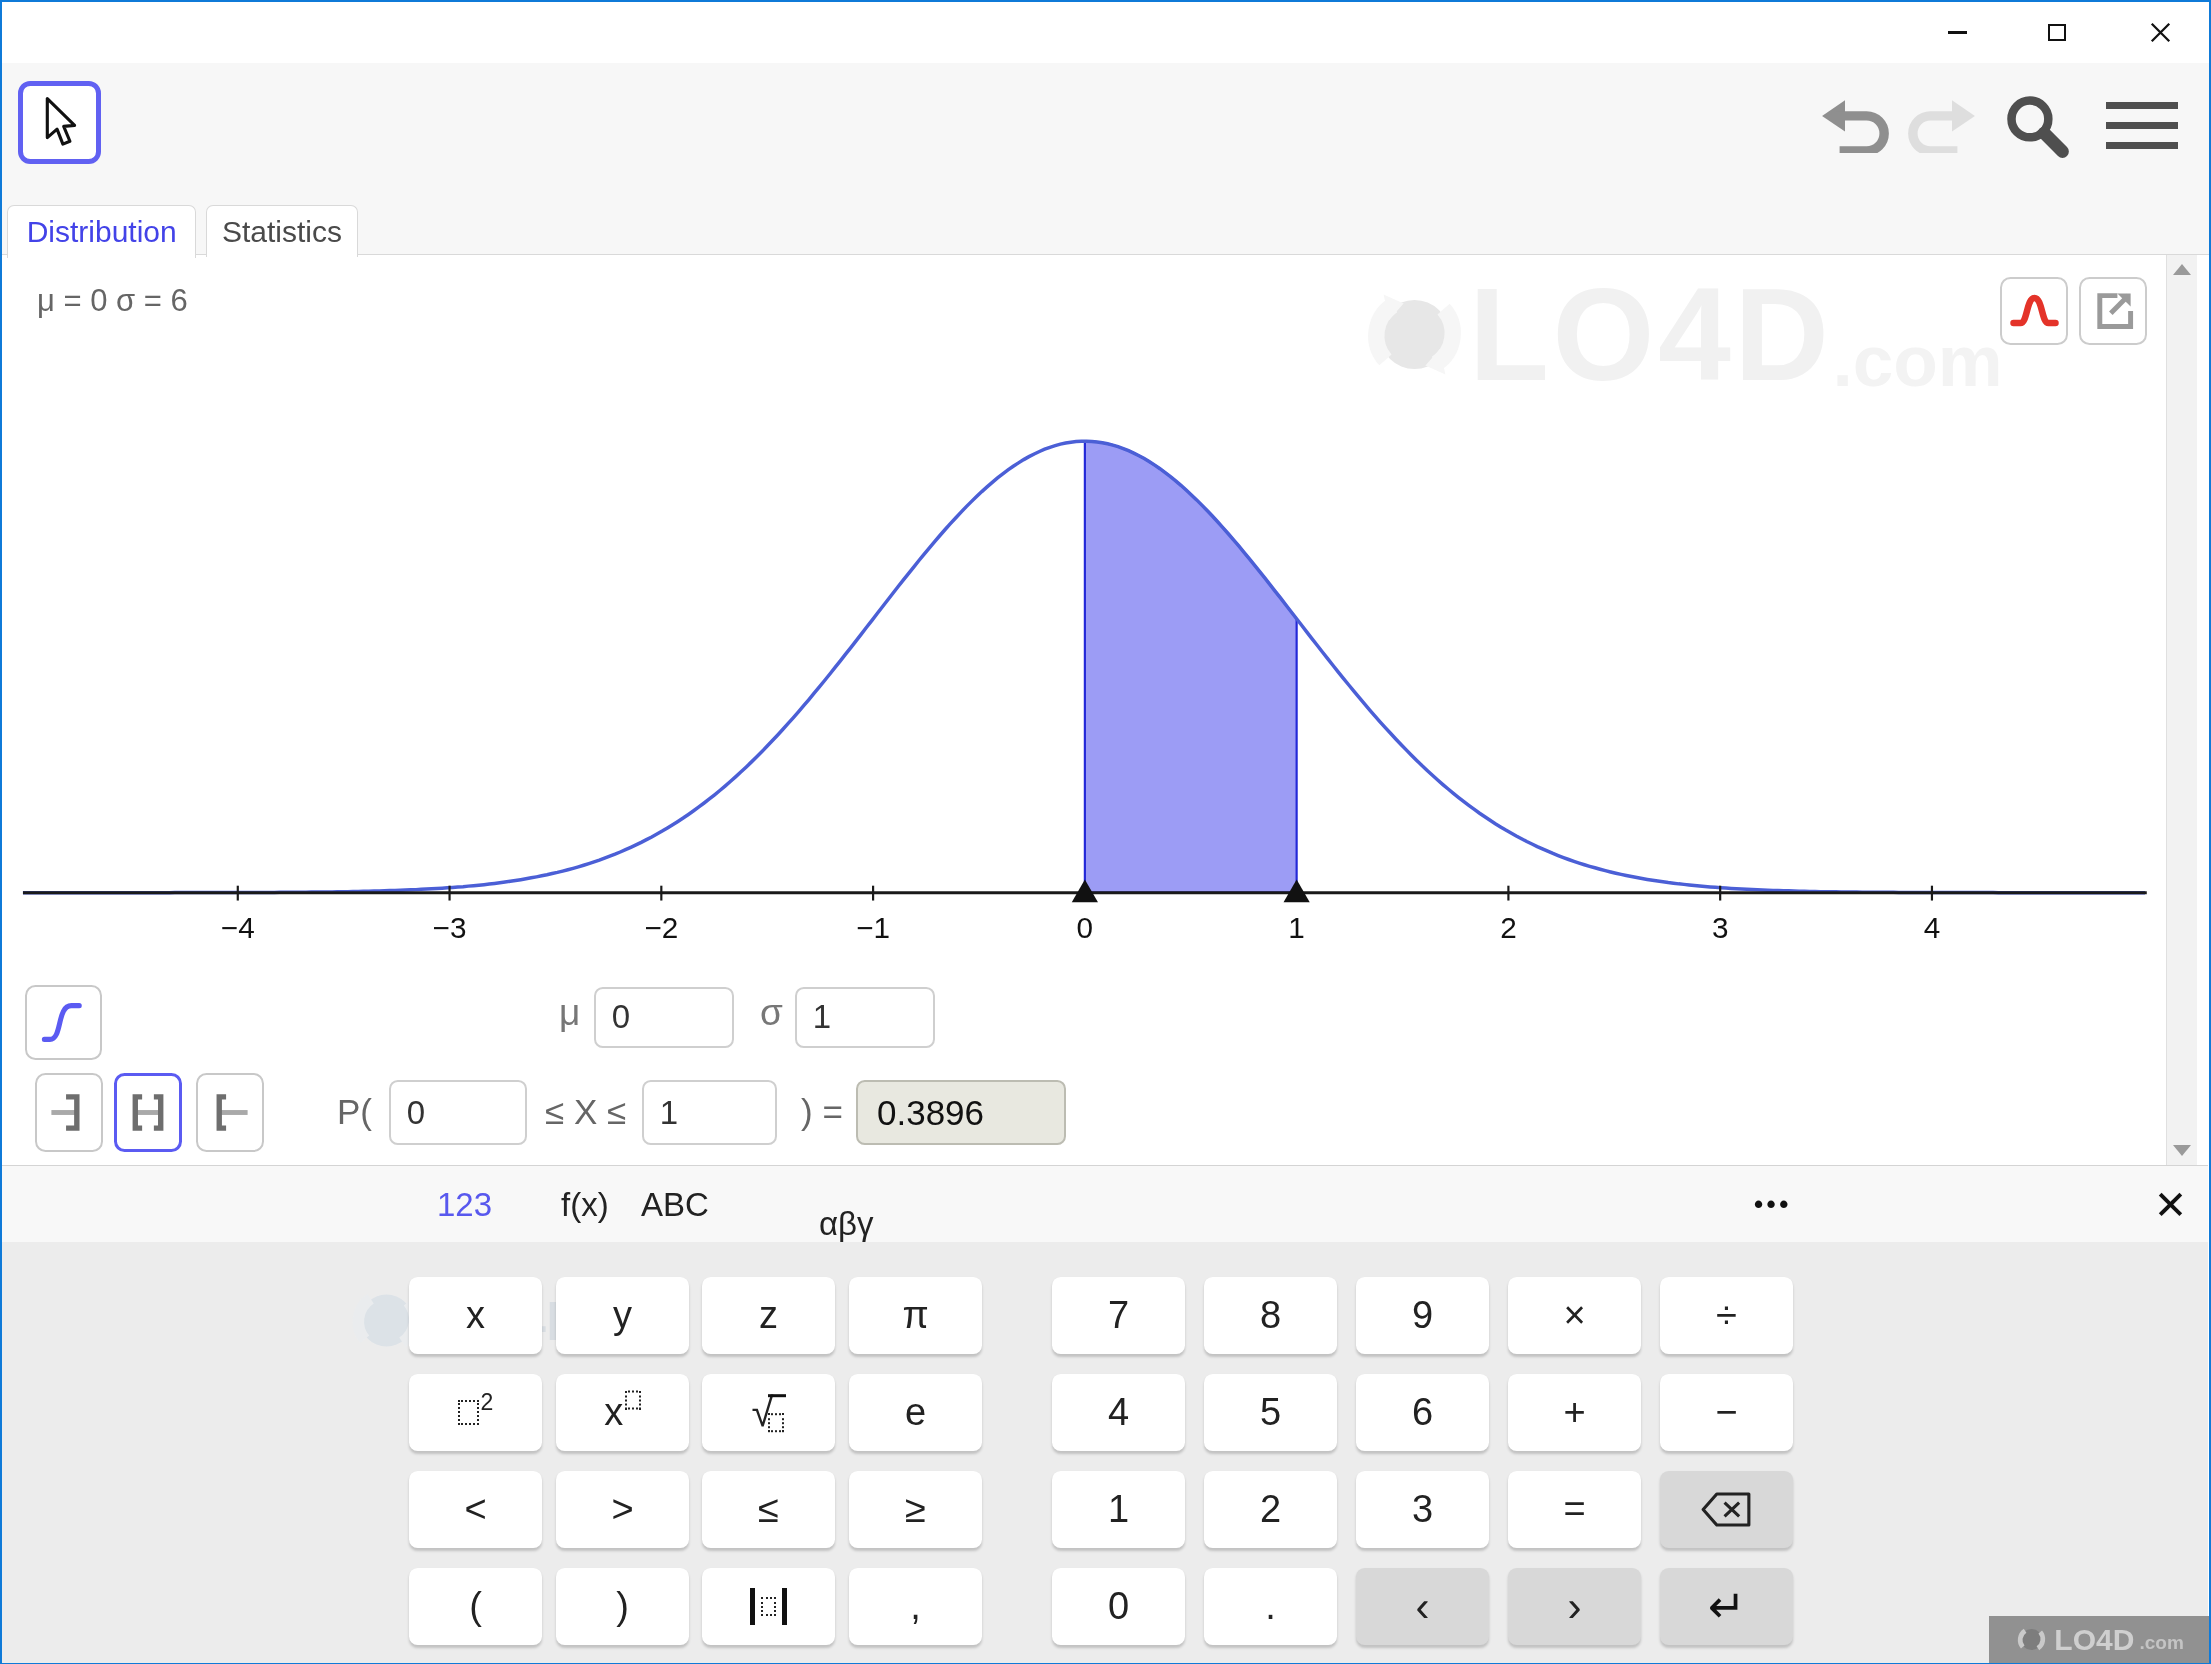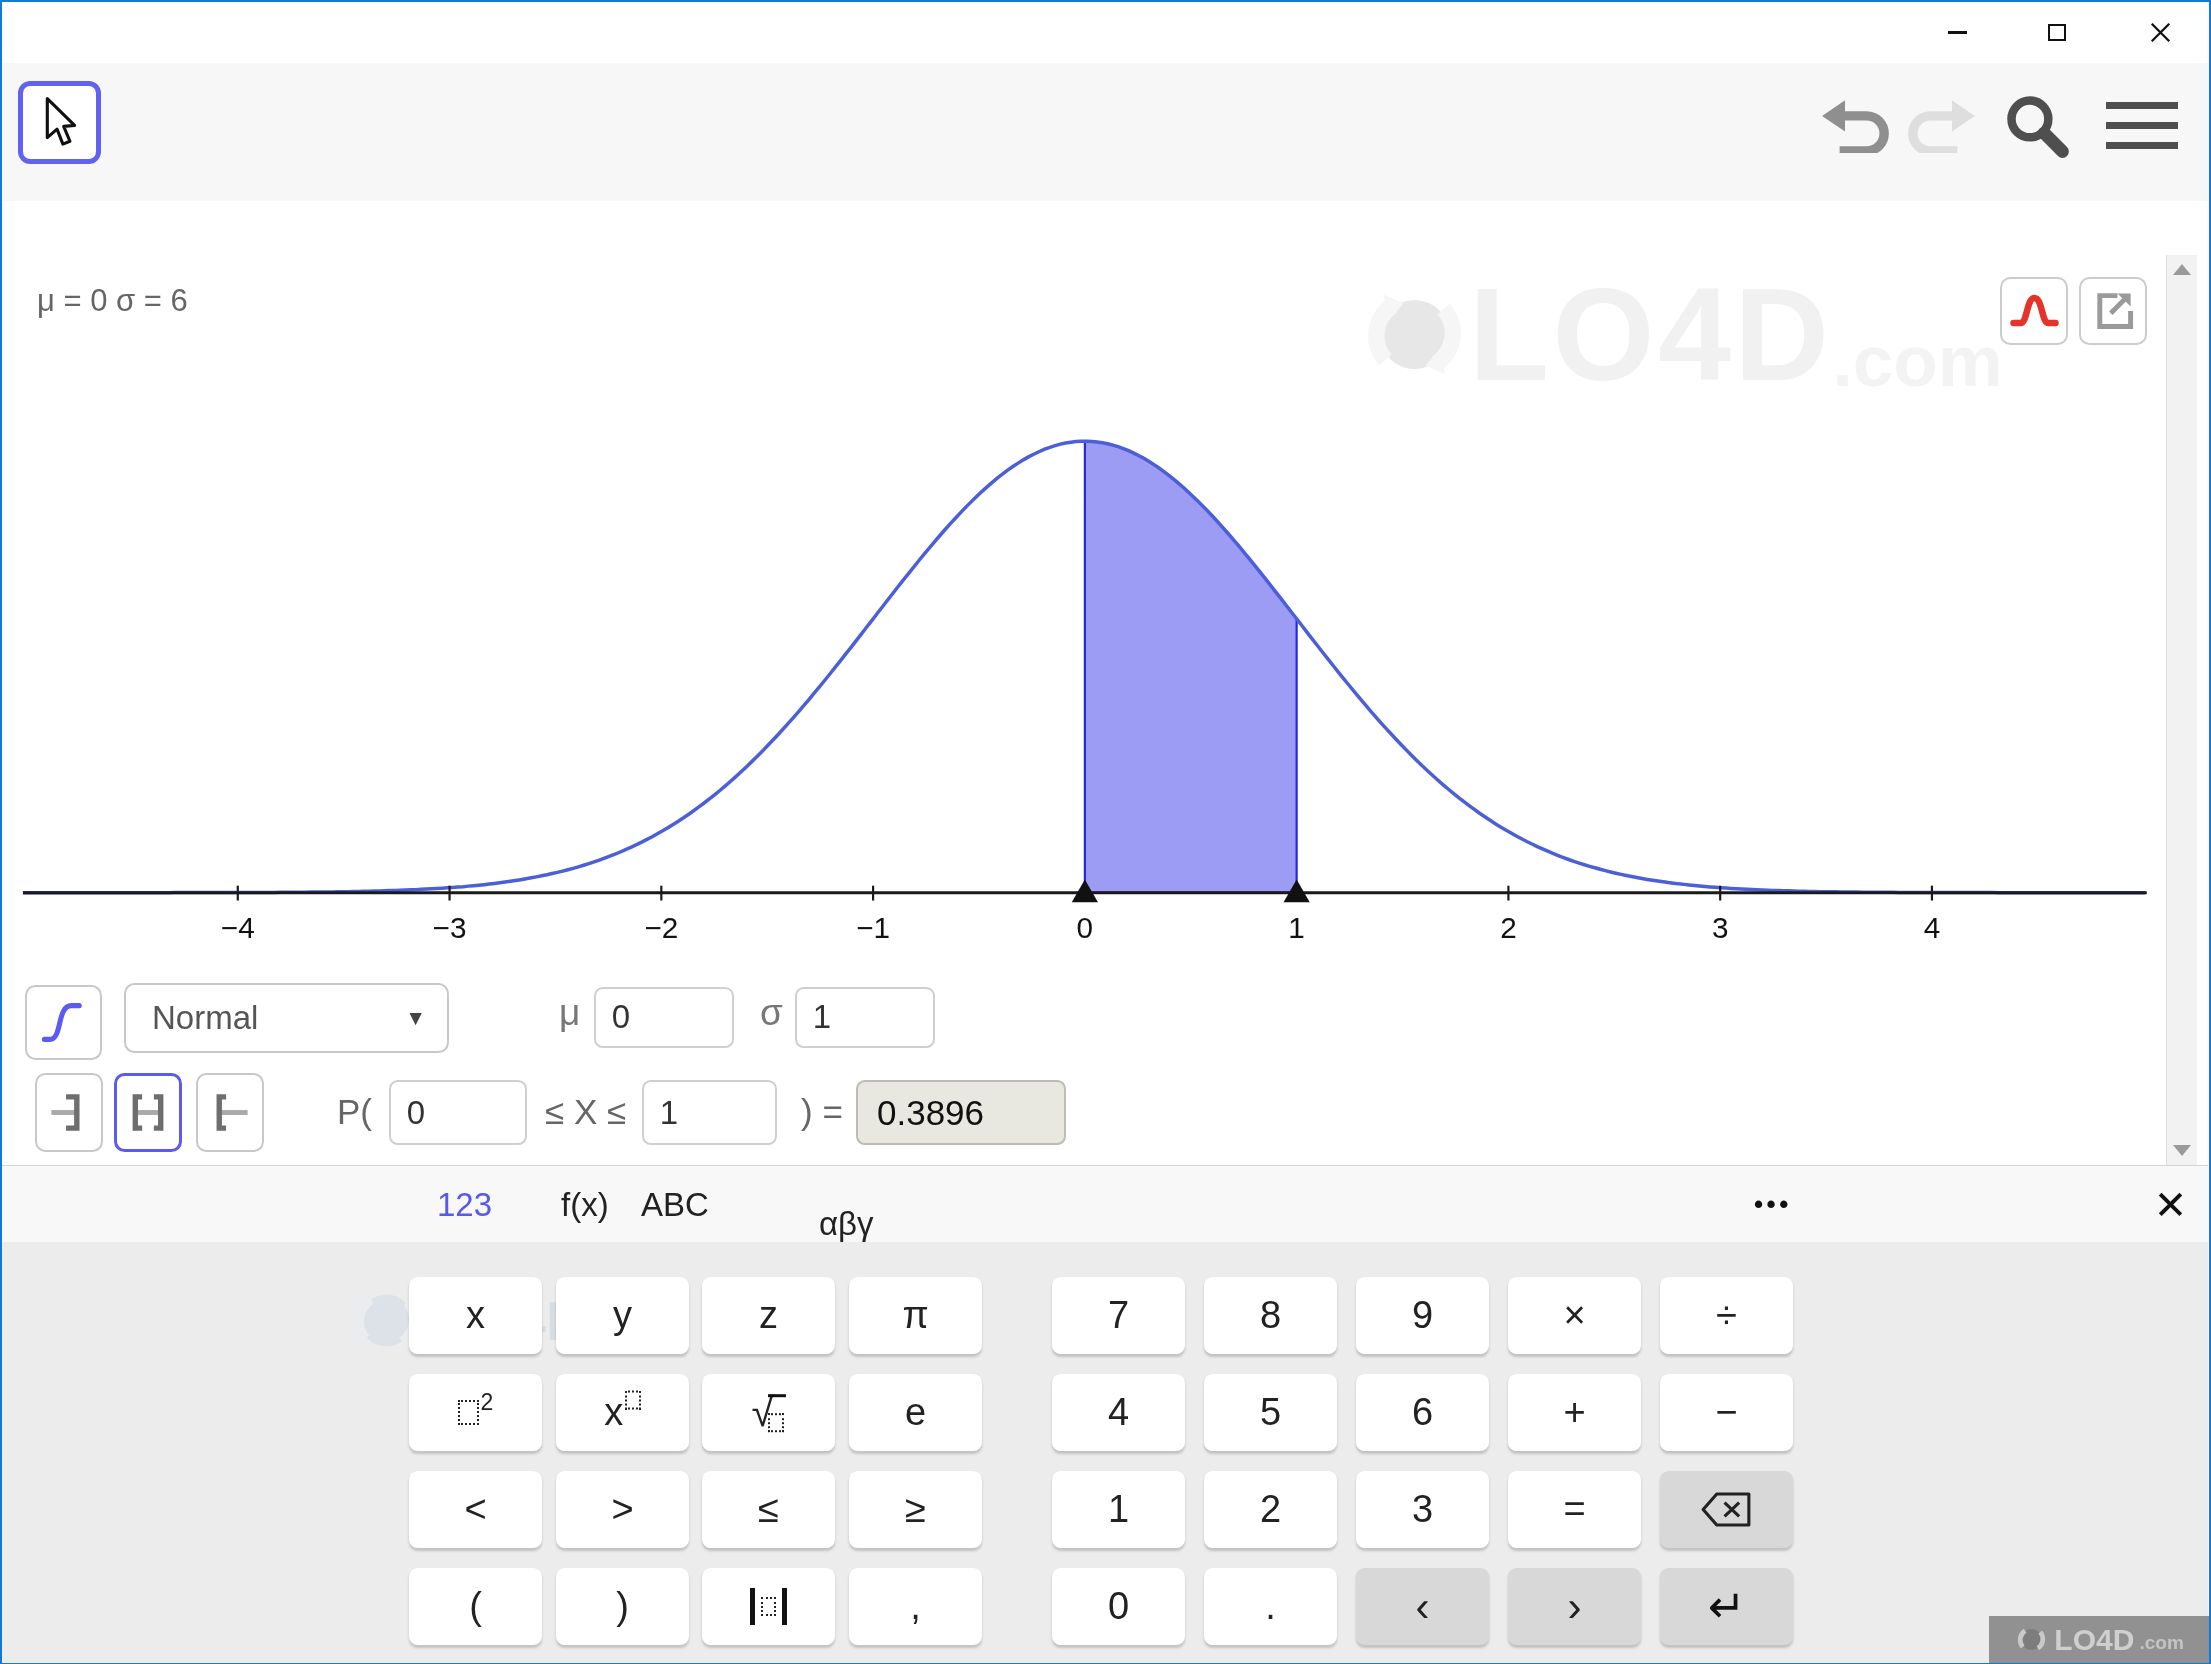--- a/index.html
+++ b/index.html
@@ -171,20 +171,28 @@
     </div>
     <div class="tb-icon tb-menu">
       <div class="menu-bars">
           <div></div>
           <div></div>
           <div></div>
         </div>
     </div>
   </div>
 
+  <div class="tabstrip">
+    <div class="tab active tab-distribution">
+      <span>Distribution</span>
+    </div>
+    <div class="tab inactive tab-statistics">
+      <span>Statistics</span>
+    </div>
+  </div>
 
   <div class="main-panel">
 
     <div class="chart-wm">
       <svg width="109" height="109" viewBox="0 0 60 60">
         <circle cx="30" cy="30" r="19" fill="#e7e7e7"></circle>
         <path d="M14 44 a20 20 0 0 1 4 -30" fill="none" stroke="#f6f6f6" stroke-width="9"></path>
         <path d="M46 16 a20 20 0 0 1 -4 30" fill="none" stroke="#f6f6f6" stroke-width="9"></path>
         <polygon points="13,8 24,13 16,22" fill="#f6f6f6"></polygon>
         <polygon points="47,52 36,47 44,38" fill="#f6f6f6"></polygon>
@@ -238,24 +246,20 @@
       <div class="arr-up"></div>
       <div class="arr-dn"></div>
     </div>
 
     <div class="ctl-row1">
       <div class="cdf-btn">
         <svg width="45" height="45" viewBox="0 0 40 40">
           <path d="M3 35 L8 35 C 19 35 14 5 27 5 L34 5" fill="none" stroke="#5b5bf2" stroke-width="4.5" stroke-linecap="round"></path>
         </svg>
       </div>
-      <div class="dist-select">
-        <span class="sel-text">Normal</span>
-        <span class="caret">▼</span>
-      </div>
       <span class="greek-label mu-label">μ</span>
       <input class="param-input mu-input" value="0" style="">
       <span class="greek-label sigma-label">σ</span>
       <input class="param-input sigma-input" value="1" style="">
     </div>
 
     <div class="ctl-row2">
       <div class="int-btn b1">
         <svg width="40" height="45" viewBox="0 0 40 46">
           <line x1="2" y1="23" x2="28" y2="23" stroke="#a9a9a9" stroke-width="5"></line>

